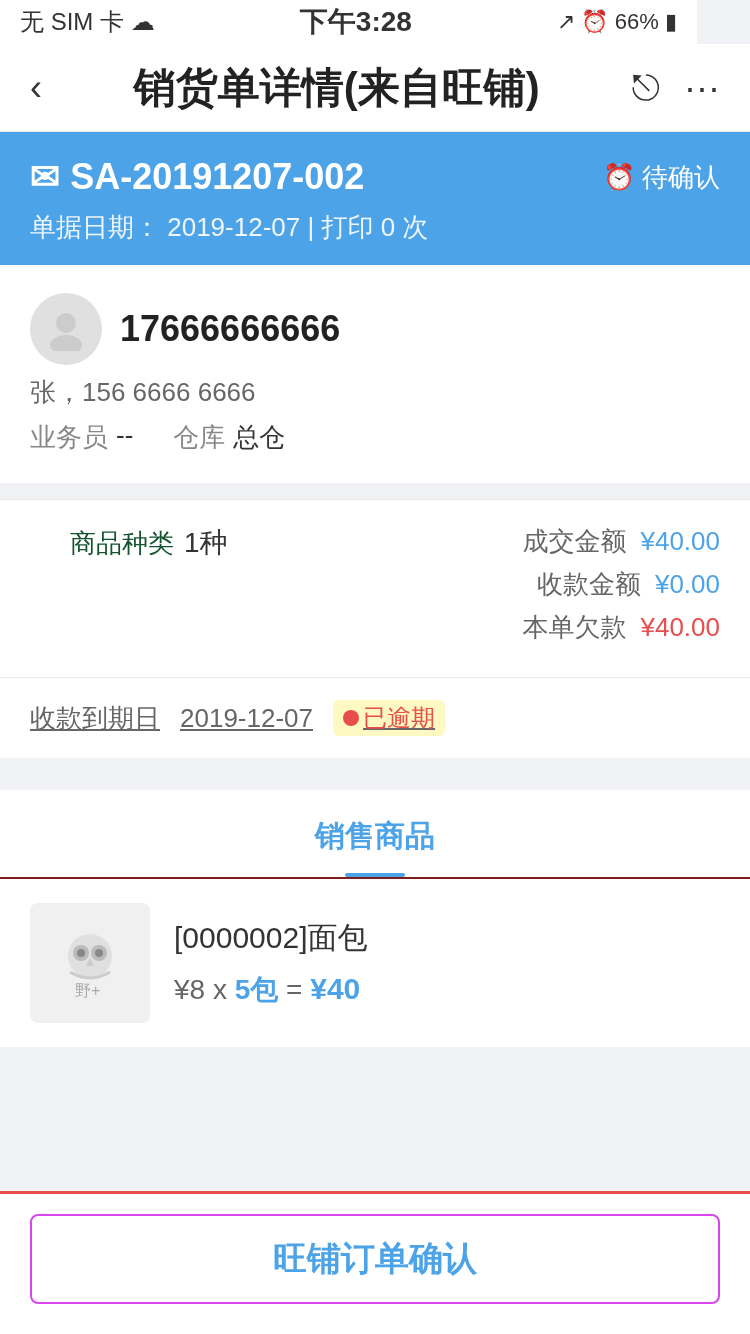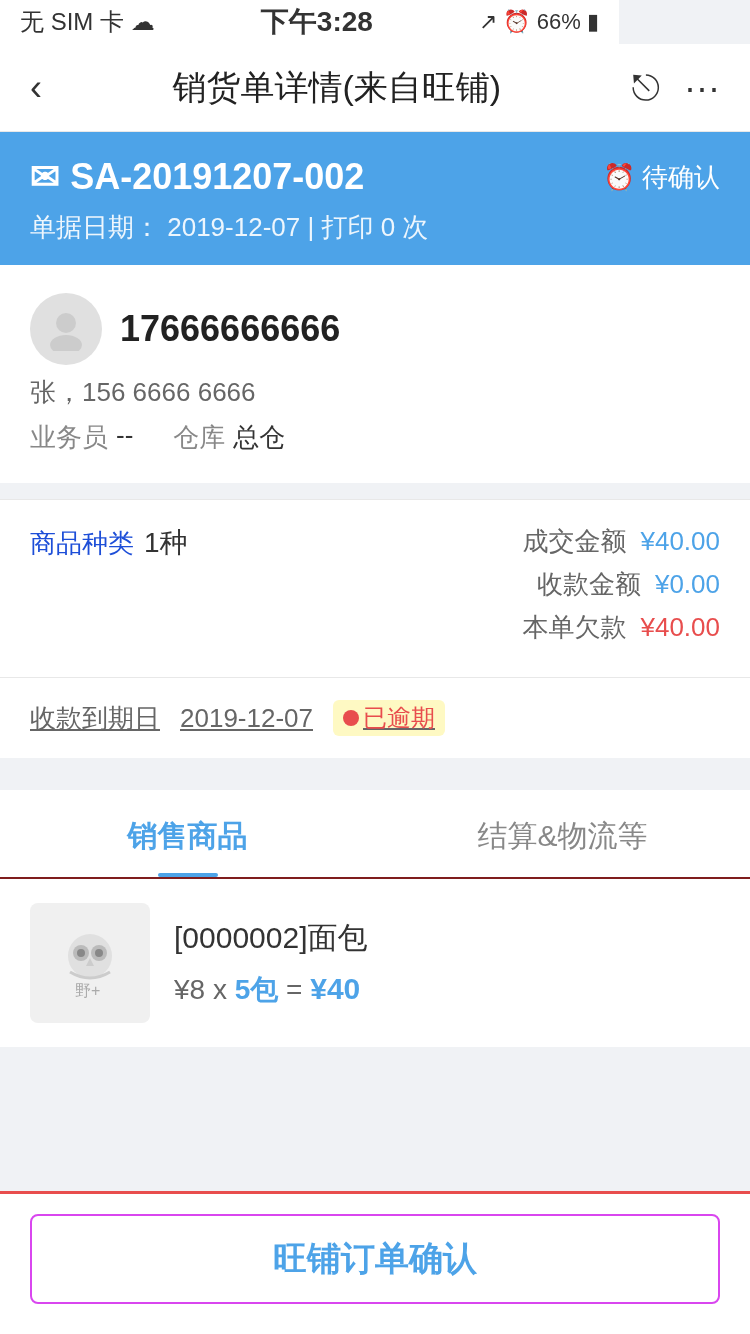--- a/index.html
+++ b/index.html
@@ -8,21 +8,21 @@
       width: 750px;
       min-height: 1334px;
       background: #f0f2f5;
       font-family: -apple-system, "PingFang SC", "Helvetica Neue", sans-serif;
       font-size: 28px;
       color: #333;
     }
 
     
     .status-bar {
-      width: 619px;
+      width: 697px;
       height: 44px;
       background: #fff;
       display: flex;
       align-items: center;
       justify-content: space-between;
       padding: 0 20px;
       font-size: 24px;
       font-weight: 500;
     }
     .status-left { display: flex; align-items: center; gap: 8px; }
@@ -34,22 +34,22 @@
       width: 750px;
       height: 88px;
       background: #fff;
       display: flex;
       align-items: center;
       justify-content: space-between;
       padding: 0 30px;
       border-bottom: 1px solid #e8e8e8;
     }
     .nav-title {
-      font-size: 34px;
-      font-weight: 400;
+      font-size: 42px;
+      font-weight: 700;
       color: #222;
     }
     .nav-icon {
       font-size: 36px;
       color: #333;
       cursor: pointer;
     }
     .nav-right { display: flex; align-items: center; gap: 24px; }
 
     
@@ -135,21 +135,21 @@
     
     .summary-section {
       background: #fff;
       padding: 24px 30px;
       display: flex;
       justify-content: space-between;
       align-items: flex-start;
     }
     .summary-left { font-size: 26px; color: #666; }
     .summary-left .kind-count { display: flex; gap: 10px; align-items: center; }
-    .kind-label { color: #1d4ed8; }
+    .kind-label { color: #14532d; margin-left: 40px; }
     .kind-value { color: #333; font-size: 28px; }
     .summary-right { text-align: right; }
     .amount-row {
       display: flex;
       justify-content: flex-end;
       align-items: center;
       gap: 14px;
       margin-bottom: 8px;
       font-size: 26px;
     }
@@ -388,21 +388,20 @@
     <span class="overdue-dot"></span>
     <span>已逾期</span>
   </span>
 </div>
 
 <div style="height:16px;background:#f0f2f5;"></div>
 
 <div class="tabs-section">
   <div class="tabs-row">
     <div class="tab-item active">销售商品</div>
-    <div class="tab-item">结算&amp;物流等</div>
   </div>
 
   <div class="product-section">
     <div class="product-thumb">
 
       <svg width="90" height="70" viewBox="0 0 90 70" fill="none">
         <circle cx="45" cy="28" r="22" fill="#e0e0e0"></circle>
         <circle cx="36" cy="25" r="8" fill="#bbb"></circle>
         <circle cx="54" cy="25" r="8" fill="#bbb"></circle>
         <circle cx="36" cy="25" r="4" fill="#888"></circle>

